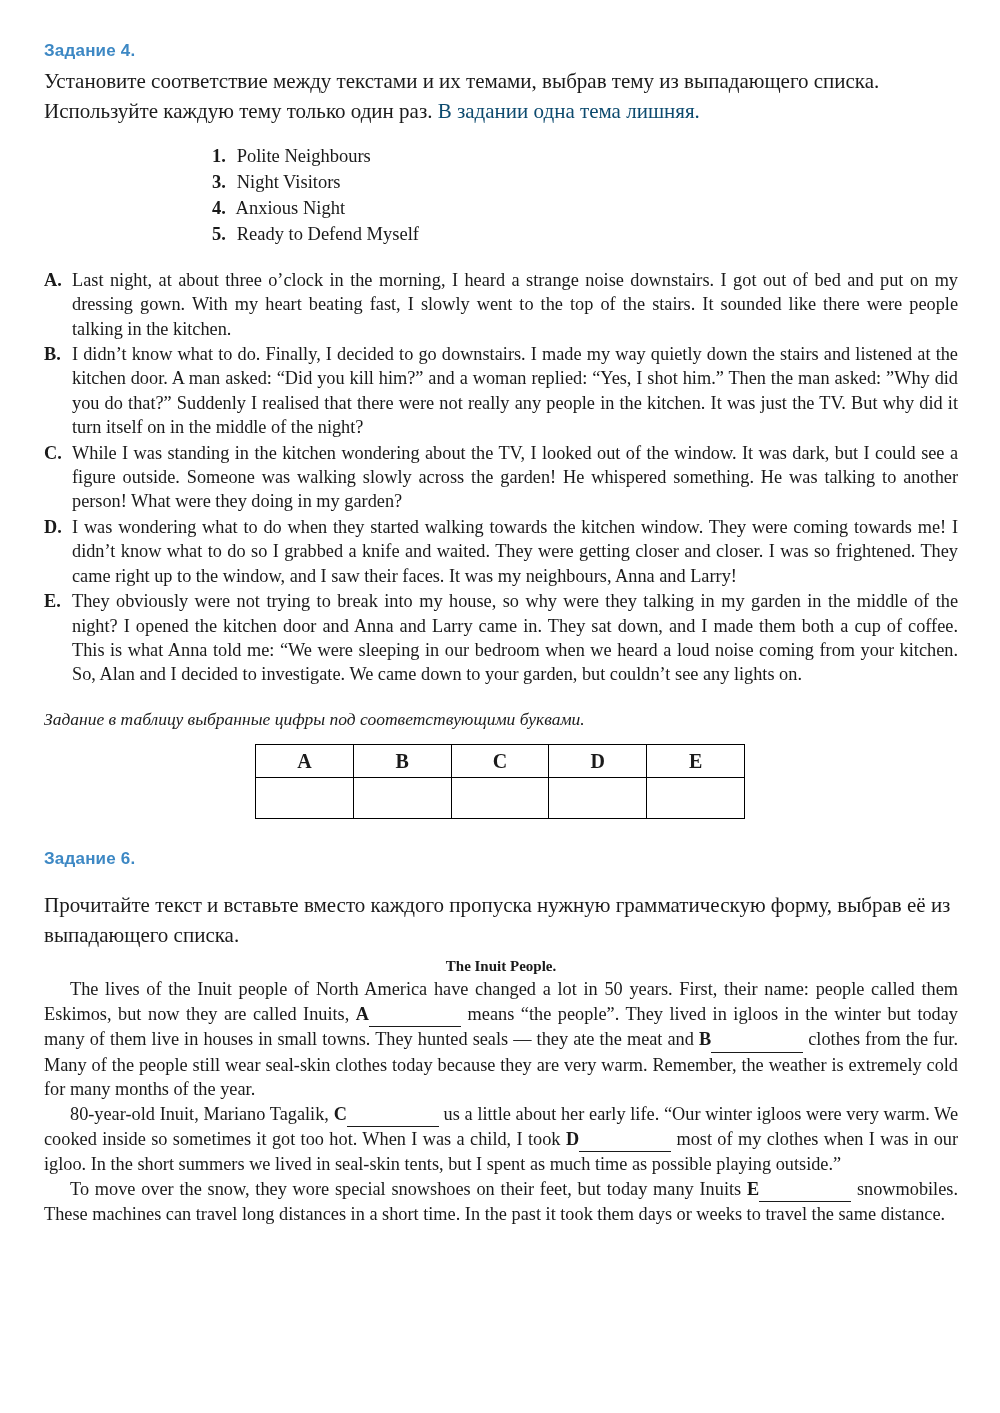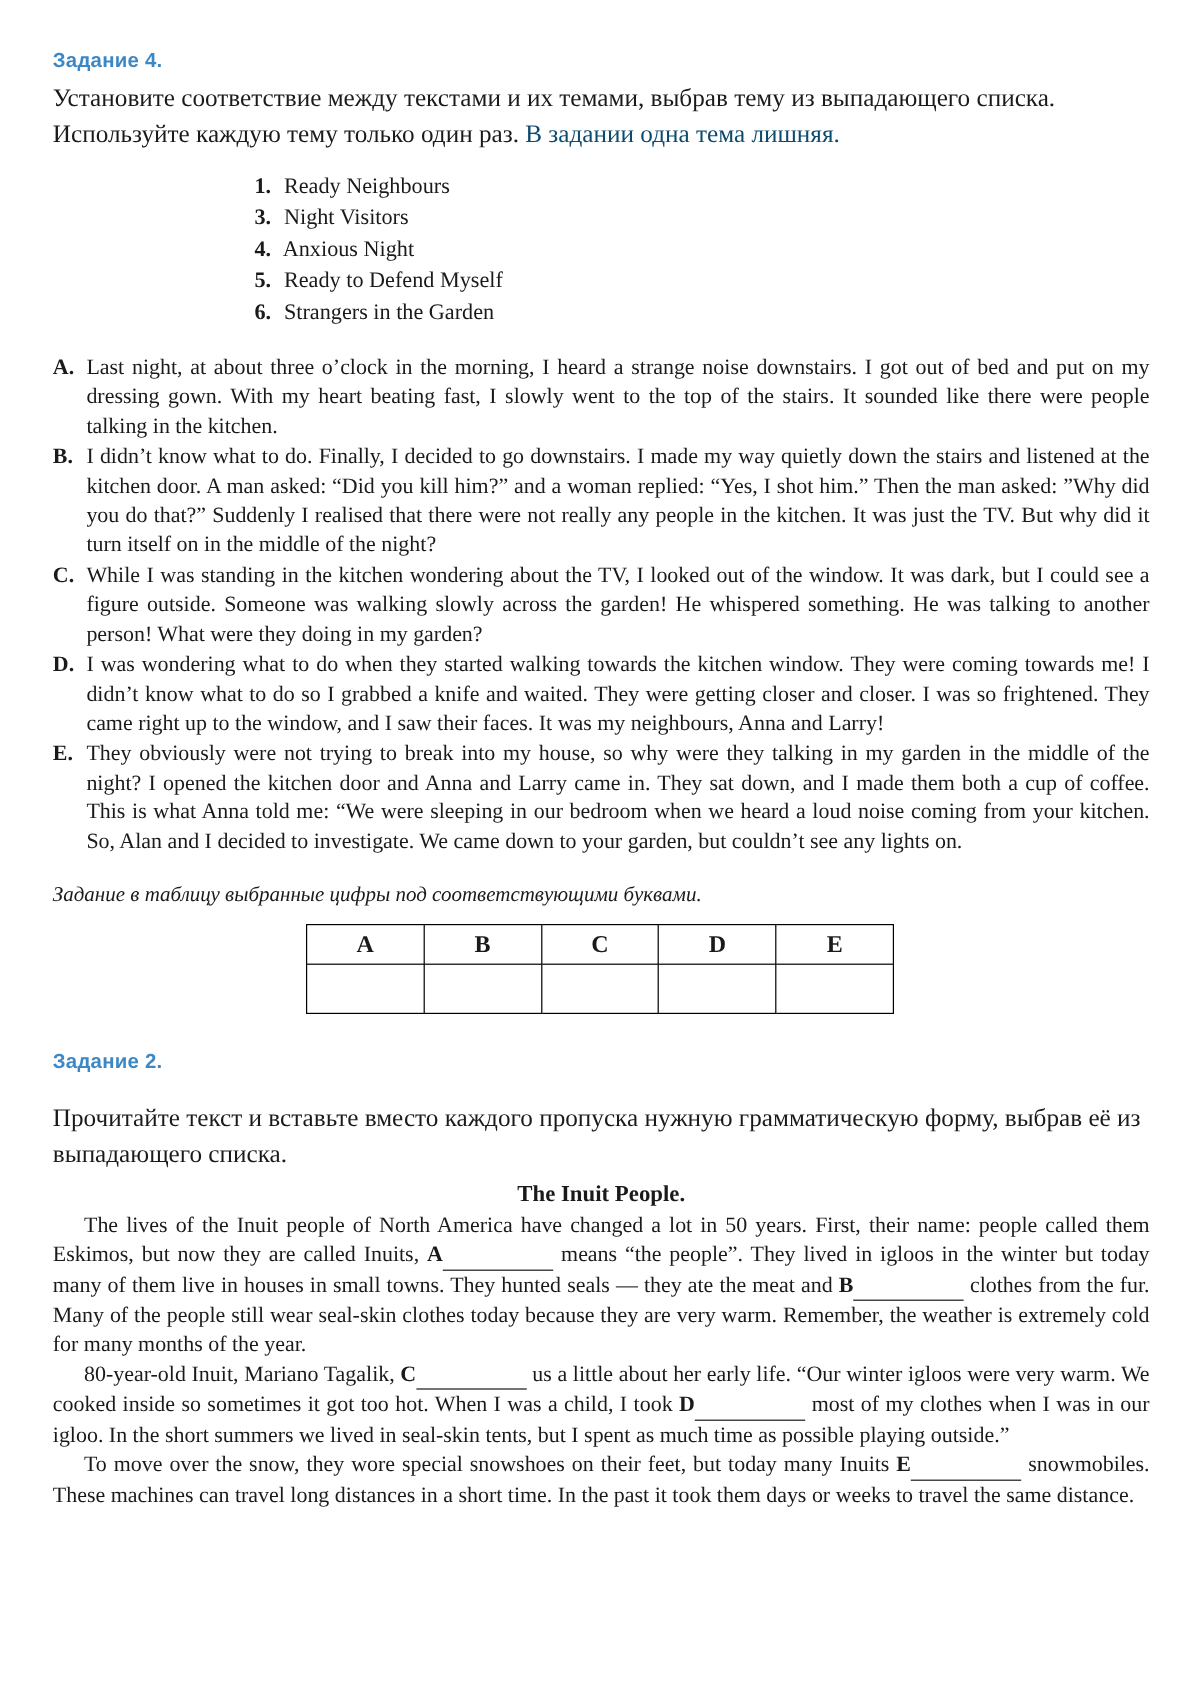--- a/index.html
+++ b/index.html
@@ -125,21 +125,21 @@
   
   .task5-block {
     margin-top: 30px;
   }
   .task5-block .instruction {
     margin-top: 22px;
   }
   .story-title {
     text-align: center;
     font-weight: bold;
-    font-size: 19px;
+    font-size: 15px;
     margin: 8px 0 2px 0;
   }
   .story-para {
     font-size: 18.3px;
     line-height: 1.335;
     text-align: justify;
     text-indent: 26px;
     margin: 0;
   }
   .blank {
@@ -162,25 +162,24 @@
 
     <h2 class="task-header">Задание 4.</h2>
 
     <p class="instruction">
       <span>Установите соответствие между текстами и их темами, выбрав тему из выпадающего списка.</span><br>
       <span>Используйте каждую тему только один раз. </span><span class="warn">В задании одна тема лишняя.</span>
     </p>
 
 
     <ol class="topics" id="topics-list">
-        <li><span class="num">1.</span><span> Ready Neighbours</span></li>
+        <li><span class="num">1.</span><span> Polite Neighbours</span></li>
         <li><span class="num">3.</span><span> Night Visitors</span></li>
         <li><span class="num">4.</span><span> Anxious Night</span></li>
         <li><span class="num">5.</span><span> Ready to Defend Myself</span></li>
-        <li><span class="num">6.</span><span> Strangers in the Garden</span></li>
       </ol>
 
     <div class="para-list" id="paragraph-list">
         <div class="para"><span class="letter">A.</span><span>Last night, at about three o’clock in the morning, I heard a strange noise downstairs. I got out of bed and put on my dressing gown. With my heart beating fast, I slowly went to the top of the stairs. It sounded like there were people talking in the kitchen.</span></div>
         <div class="para"><span class="letter">B.</span><span>I didn’t know what to do. Finally, I decided to go downstairs. I made my way quietly down the stairs and listened at the kitchen door. A man asked: “Did you kill him?” and a woman replied: “Yes, I shot him.” Then the man asked: ”Why did you do that?” Suddenly I realised that there were not really any people in the kitchen. It was just the TV. But why did it turn itself on in the middle of the night?</span></div>
         <div class="para"><span class="letter">C.</span><span>While I was standing in the kitchen wondering about the TV, I looked out of the window. It was dark, but I could see a figure outside. Someone was walking slowly across the garden! He whispered something. He was talking to another person! What were they doing in my garden?</span></div>
         <div class="para"><span class="letter">D.</span><span>I was wondering what to do when they started walking towards the kitchen window. They were coming towards me! I didn’t know what to do so I grabbed a knife and waited. They were getting closer and closer. I was so frightened. They came right up to the window, and I saw their faces. It was my neighbours, Anna and Larry!</span></div>
         <div class="para"><span class="letter">E.</span><span>They obviously were not trying to break into my house, so why were they talking in my garden in the middle of the night? I opened the kitchen door and Anna and Larry came in. They sat down, and I made them both a cup of coffee. This is what Anna told me: “We were sleeping in our bedroom when we heard a loud noise coming from your kitchen. So, Alan and I decided to investigate. We came down to your garden, but couldn’t see any lights on.</span></div>
       </div>
 
@@ -205,21 +204,21 @@
               <td></td>
               <td></td>
             </tr>
         </tbody>
       </table>
     </div>
   </section>
 
   <section class="task5-block">
 
-    <h2 class="task-header">Задание 2.</h2>
+    <h2 class="task-header">Задание 6.</h2>
 
     <p class="instruction">Прочитайте текст и вставьте вместо каждого пропуска нужную грамматическую форму, выбрав её из выпадающего списка.</p>
 
     <p class="story-title">The Inuit People.</p>
 
     <div id="story-body">
         <p class="story-para"><span>The lives of the Inuit people of North America have changed a lot in 50 years. First, their name: people called them Eskimos, but now they are called Inuits, </span><span class="blank"><span>A</span><span class="rule">&nbsp;</span></span><span> means “the people”. They lived in igloos in the winter but today many of them live in houses in small towns. They hunted seals — they ate the meat and </span><span class="blank"><span>B</span><span class="rule">&nbsp;</span></span><span> clothes from the fur. Many of the people still wear seal-skin clothes today because they are very warm. Remember, the weather is extremely cold for many months of the year.</span></p>
         <p class="story-para"><span>80-year-old Inuit, Mariano Tagalik, </span><span class="blank"><span>C</span><span class="rule">&nbsp;</span></span><span> us a little about her early life. “Our winter igloos were very warm. We cooked inside so sometimes it got too hot. When I was a child, I took </span><span class="blank"><span>D</span><span class="rule">&nbsp;</span></span><span> most of my clothes when I was in our igloo. In the short summers we lived in seal-skin tents, but I spent as much time as possible playing outside.”</span></p>
         <p class="story-para"><span>To move over the snow, they wore special snowshoes on their feet, but today many Inuits </span><span class="blank"><span>E</span><span class="rule">&nbsp;</span></span><span> snowmobiles. These machines can travel long distances in a short time. In the past it took them days or weeks to travel the same distance.</span></p>
       </div>

